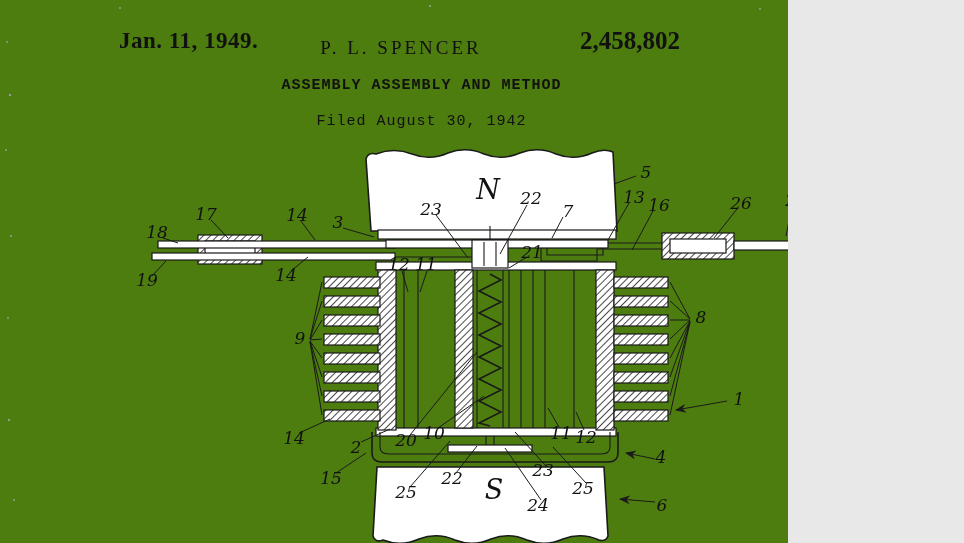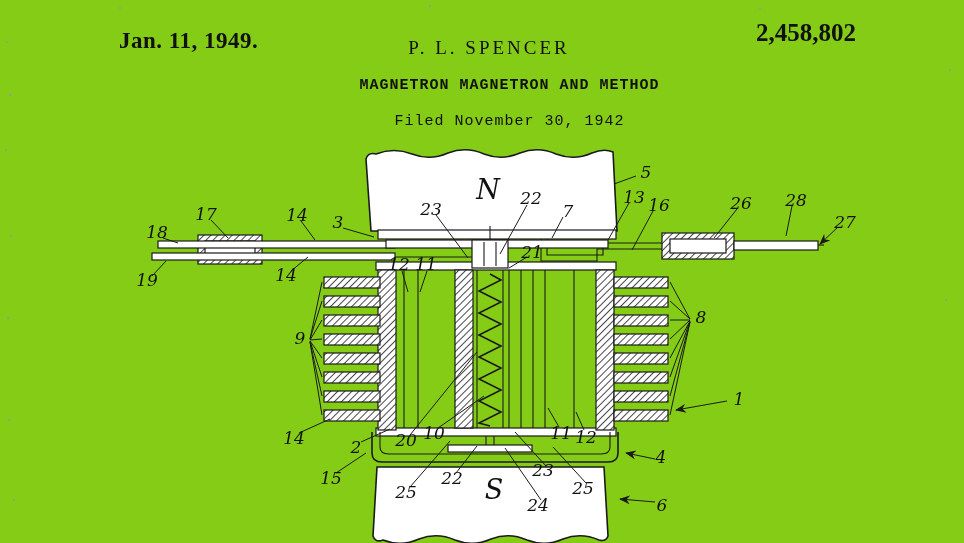--- a/index.html
+++ b/index.html
@@ -1,33 +1,33 @@
 <!DOCTYPE html>
 <html><head>
 <meta charset="utf-8">
 <style>
   html,body{margin:0;padding:0;background:#e8e8e8;}
   .page{
     position:relative;
-    width:964px;height:543px;
-    background:#84cc16;
+    width:788px;height:543px;
+    background:#4d7c0f;
     font-family:"Liberation Serif", serif;
     color:#111;
     overflow:hidden;
   }
   .hdr-date{
     position:absolute;left:119px;top:28px;
     font-size:23px;font-weight:bold;letter-spacing:.5px;
   }
   .hdr-inventor{
     position:absolute;left:14px;right:0;top:37px;
     text-align:center;font-size:19px;font-weight:400;letter-spacing:3px;
   }
   .hdr-number{
-    position:absolute;right:108px;top:19px;
+    position:absolute;right:108px;top:27px;
     font-size:25px;font-weight:bold;
   }
   .hdr-title{
     position:absolute;left:55px;right:0;top:77px;
     text-align:center;
     font-family:"Liberation Mono", monospace;
     font-size:15px;font-weight:bold;letter-spacing:1px;
   }
   .hdr-filed{
     position:absolute;left:55px;right:0;top:113px;
@@ -58,22 +58,22 @@
   }
 </style>
 </head>
 <body>
 
 <div class="page">
 
   <div class="hdr-date">Jan. 11, 1949.</div>
   <div class="hdr-inventor">P. L. SPENCER</div>
   <div class="hdr-number">2,458,802</div>
-  <div class="hdr-title">MAGNETRON MAGNETRON AND METHOD</div>
-  <div class="hdr-filed">Filed November 30, 1942</div>
+  <div class="hdr-title">ASSEMBLY ASSEMBLY AND METHOD</div>
+  <div class="hdr-filed">Filed August 30, 1942</div>
 
   <svg class="drawing" width="964" height="543" viewBox="0 0 964 543">
     <defs>
       <pattern id="hatch" width="5" height="5" patternUnits="userSpaceOnUse" patternTransform="rotate(45)">
         <rect width="5" height="5" fill="#ffffff"></rect>
         <line x1="0" y1="0" x2="0" y2="5" stroke="#1a1a1a" stroke-width="1.6"></line>
       </pattern>
       <marker id="arrow" markerWidth="11" markerHeight="9" refX="10" refY="4.5" orient="auto">
         <path d="M11,4.5 L0,0 L3.5,4.5 L0,9 Z" fill="#1a1a1a"></path>
       </marker>

